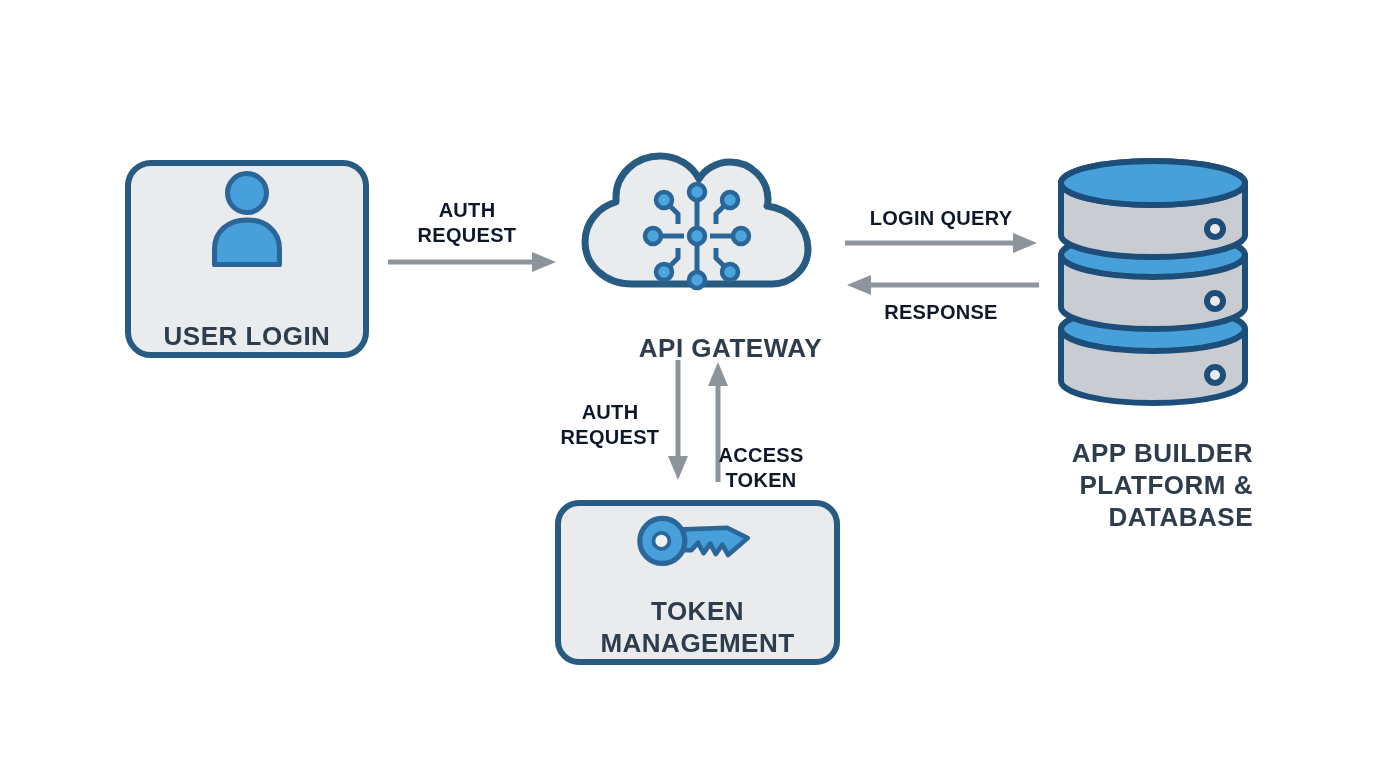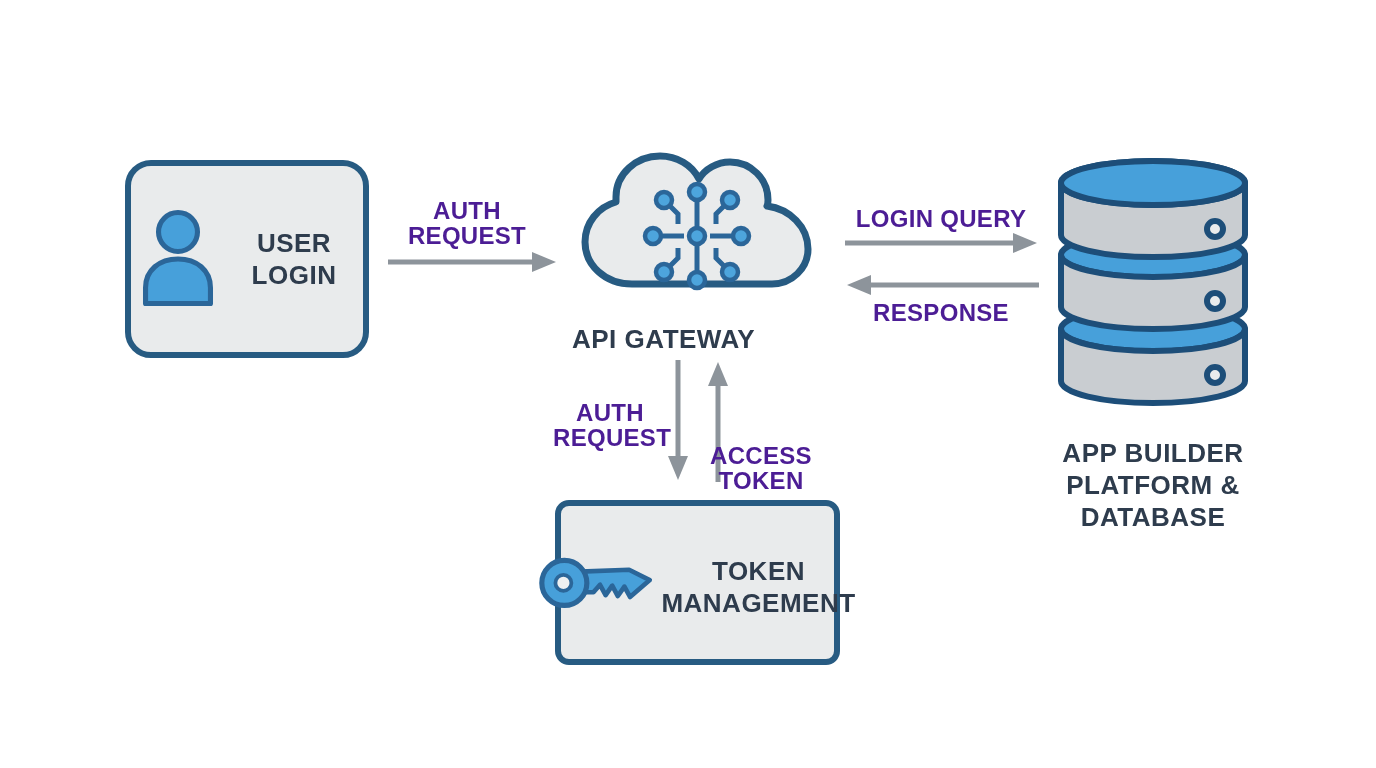--- a/index.html
+++ b/index.html
@@ -10,60 +10,60 @@
     overflow: hidden;
   }
   .canvas { position: relative; width: 1376px; height: 768px; }
 
   
   .node-box {
     position: absolute;
     background: #e9ebec;
     border: 6px solid #275b82;
     box-sizing: border-box;
-    display: flex; 
-    align-items: center; justify-content: center;
+    display: flex; flex-direction: column;
+    align-items: center; justify-content: space-between;
   }
   .node-label {
     font-weight: bold;
     font-size: 26px;
     line-height: 32px;
     color: #2e3c4d;
     text-align: center;
     letter-spacing: 0.5px;
   }
 
   #user-login-box { left: 125px; top: 160px; width: 244px; height: 198px; border-radius: 26px; }
   #user-login-box .icon-wrap { margin-top: 2px; }
-  #token-box { left: 555px; top: 500px; width: 285px; height: 165px; border-radius: 14px; }
+  #token-box { left: 555px; top: 500px; width: 285px; height: 165px; border-radius: 24px; }
 
   
   #cloud-wrap { position: absolute; left: 572px; top: 152px; width: 250px; height: 160px; }
   #api-gateway-label {
-    position: absolute; left: 572px; top: 323px; width: 250px;
-    text-align: left;
+    position: absolute; left: 572px; top: 332px; width: 250px;
+    text-align: right;
   }
 
   
   #database-wrap { position: absolute; left: 1055px; top: 157px; width: 196px; height: 252px; }
   #database-label {
     position: absolute; left: 1053px; top: 437px; width: 200px;
-    text-align: center;
+    text-align: right;
   }
 
   
   .arrow { position: absolute; }
 
   
   .edge-label {
     position: absolute;
     font-weight: bold;
-    font-size: 24px;
+    font-size: 20px;
     line-height: 25px;
-    color: #4c1d95;
+    color: #0f172a;
     text-align: center;
     letter-spacing: 0.3px;
   }
   #label-auth-request-1 { left: 400px; top: 198px; width: 134px; }
   #label-data-query    { left: 851px; top: 206px; width: 180px; }
   #label-response      { left: 851px; top: 300px; width: 180px; }
   #label-auth-request-2 { left: 553px; top: 400px; width: 114px; }
   #label-access-token  { left: 706px; top: 400px; width: 110px; margin-top: 43px; }
 </style>
 </head>

